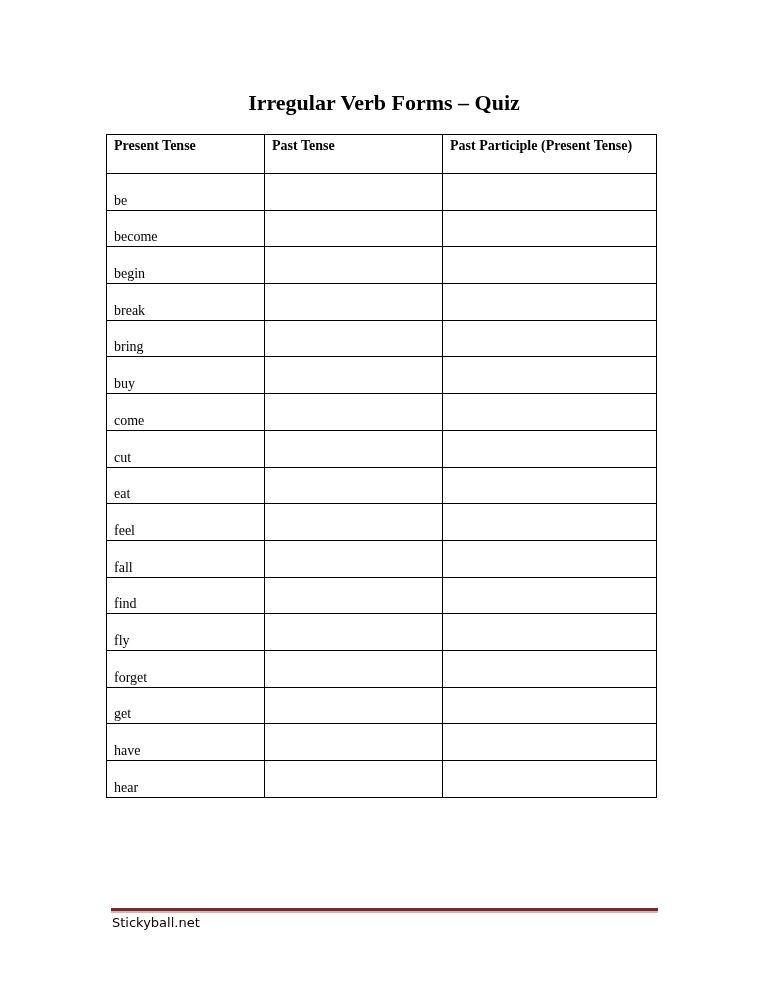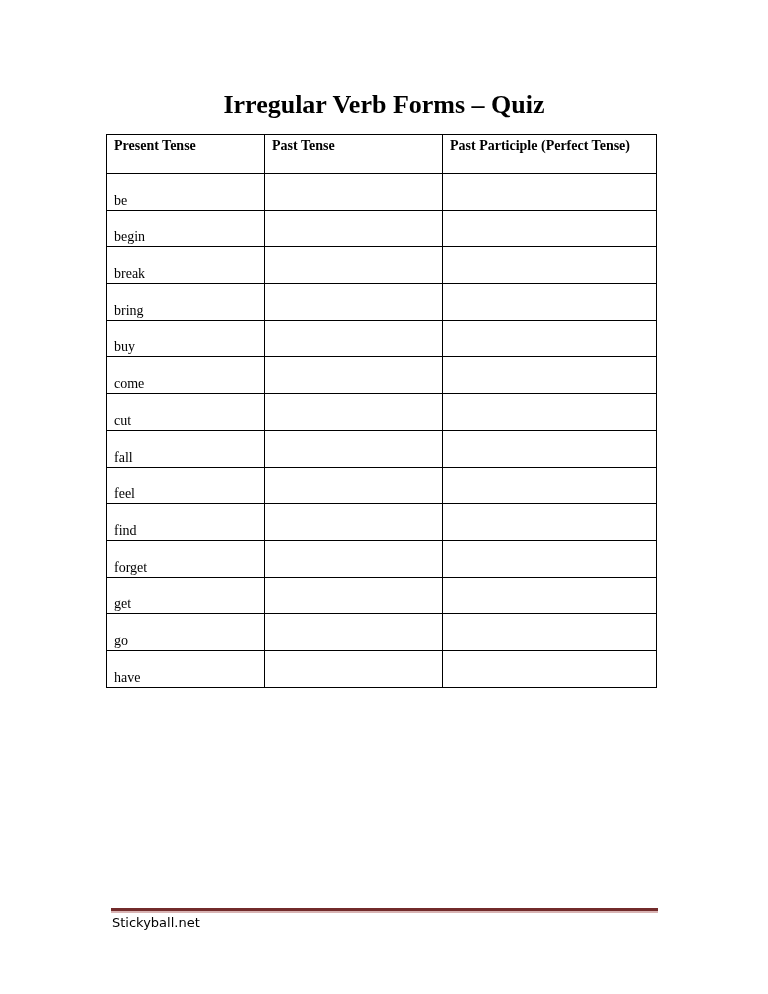--- a/index.html
+++ b/index.html
@@ -1,17 +1,17 @@
 <!DOCTYPE html>
 <html><head>
 <meta charset="utf-8">
 <style>
   html, body { margin:0; padding:0; background:#ffffff; }
   body { width:768px; height:994px; position:relative; overflow:hidden; font-family:"Liberation Serif", serif; color:#000; }
-  .title { position:absolute; left:0; width:768px; top:90px; text-align:center; font-weight:bold; font-size:26px; }
+  .title { position:absolute; left:0; width:768px; top:90px; text-align:center; font-weight:bold; font-size:22px; }
   table.quiz { position:absolute; left:106px; top:134px; width:550px; border-collapse:collapse; table-layout:fixed; }
   table.quiz td, table.quiz th { border:1px solid #000; padding:0 7px; font-size:14px; vertical-align:bottom; text-align:left; }
   table.quiz th { font-weight:bold; height:35px; vertical-align:top; padding-top:3px;margin-top:28px; }
   table.quiz tr.row td { height:34.7px; padding-bottom:1px;margin-left:32px; }
   col.c1 { width:158px; } col.c2 { width:178px; } col.c3 { width:214px; }
   .footer-rule { position:absolute; left:111px; top:908px; width:547px; height:3px; background:#722b2b; border-bottom:2px solid #d8b4b4; }
   .footer-text { position:absolute; left:112px; top:915px; font-family:"DejaVu Sans", sans-serif; font-size:13px; }
 </style>
 </head>
 <body>
@@ -21,26 +21,31 @@
 <table class="quiz">
   <colgroup>
       <col class="c1">
       <col class="c2">
       <col class="c3">
     </colgroup>
   <thead>
     <tr>
       <th>Present Tense</th>
       <th>Past Tense</th>
-      <th>Past Participle (Perfect Tense)</th>
+      <th>Past Participle (Present Tense)</th>
     </tr>
   </thead>
   <tbody id="rows">
       <tr class="row">
         <td>be</td>
+        <td></td>
+        <td></td>
+      </tr>
+      <tr class="row">
+        <td>become</td>
         <td></td>
         <td></td>
       </tr>
       <tr class="row">
         <td>begin</td>
         <td></td>
         <td></td>
       </tr>
       <tr class="row">
         <td>break</td>
@@ -61,51 +66,61 @@
         <td>come</td>
         <td></td>
         <td></td>
       </tr>
       <tr class="row">
         <td>cut</td>
         <td></td>
         <td></td>
       </tr>
       <tr class="row">
-        <td>fall</td>
+        <td>eat</td>
         <td></td>
         <td></td>
       </tr>
       <tr class="row">
         <td>feel</td>
         <td></td>
         <td></td>
       </tr>
       <tr class="row">
+        <td>fall</td>
+        <td></td>
+        <td></td>
+      </tr>
+      <tr class="row">
         <td>find</td>
+        <td></td>
+        <td></td>
+      </tr>
+      <tr class="row">
+        <td>fly</td>
         <td></td>
         <td></td>
       </tr>
       <tr class="row">
         <td>forget</td>
         <td></td>
         <td></td>
       </tr>
       <tr class="row">
         <td>get</td>
         <td></td>
         <td></td>
       </tr>
       <tr class="row">
-        <td>go</td>
+        <td>have</td>
         <td></td>
         <td></td>
       </tr>
       <tr class="row">
-        <td>have</td>
+        <td>hear</td>
         <td></td>
         <td></td>
       </tr>
     </tbody>
 </table>
 
 <div class="footer-rule"></div>
 <div class="footer-text">Stickyball.net</div>
 
 </body></html>

